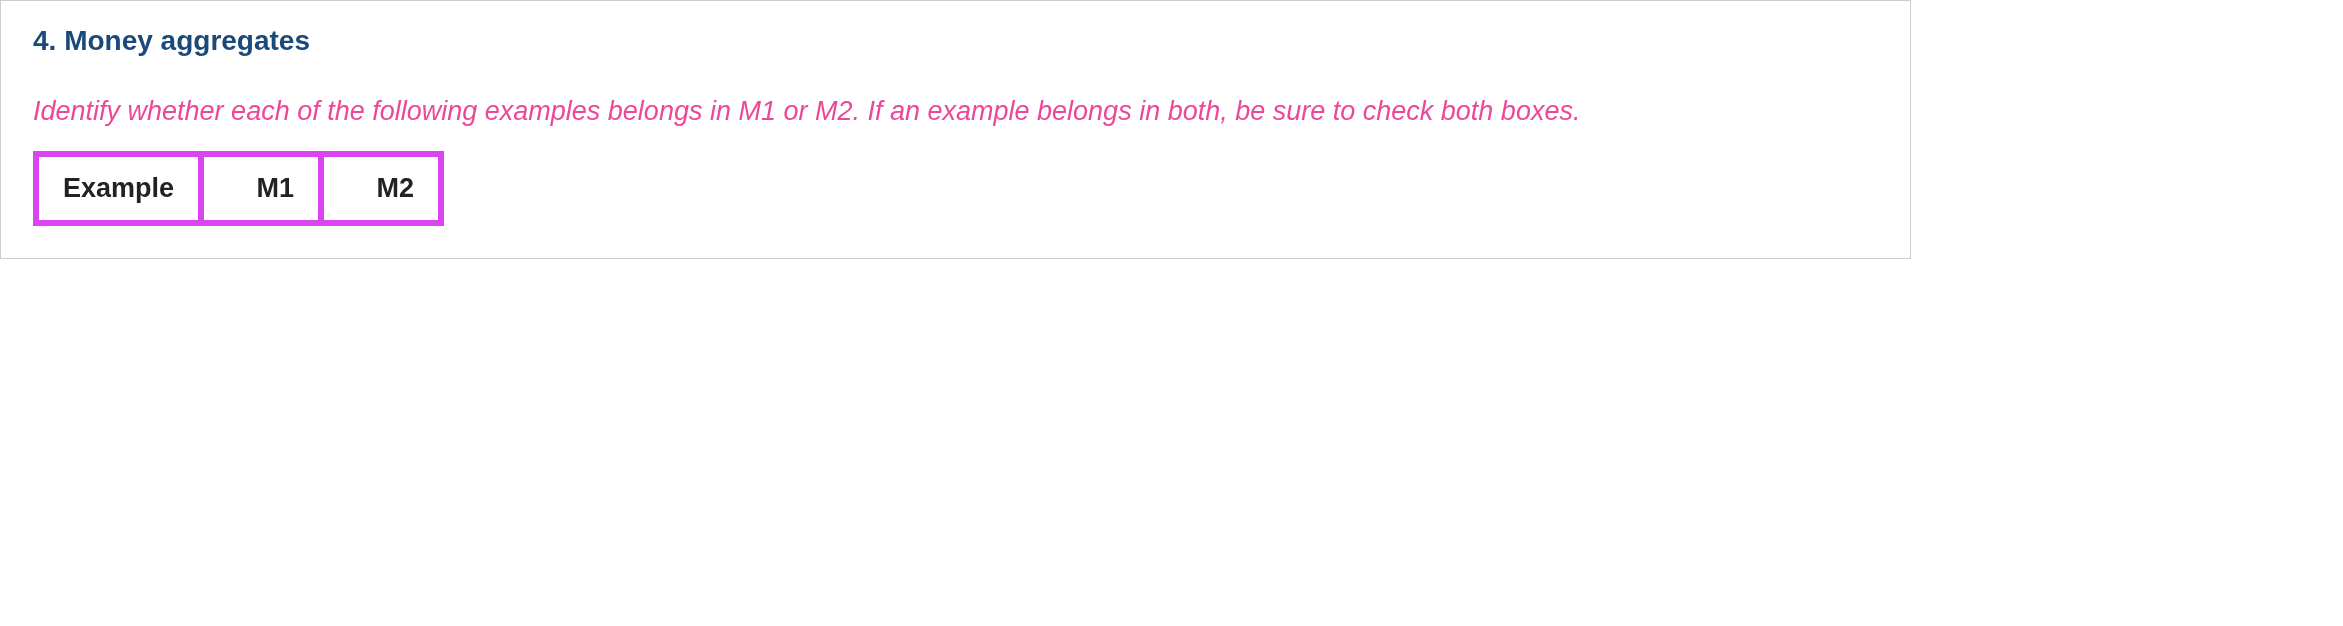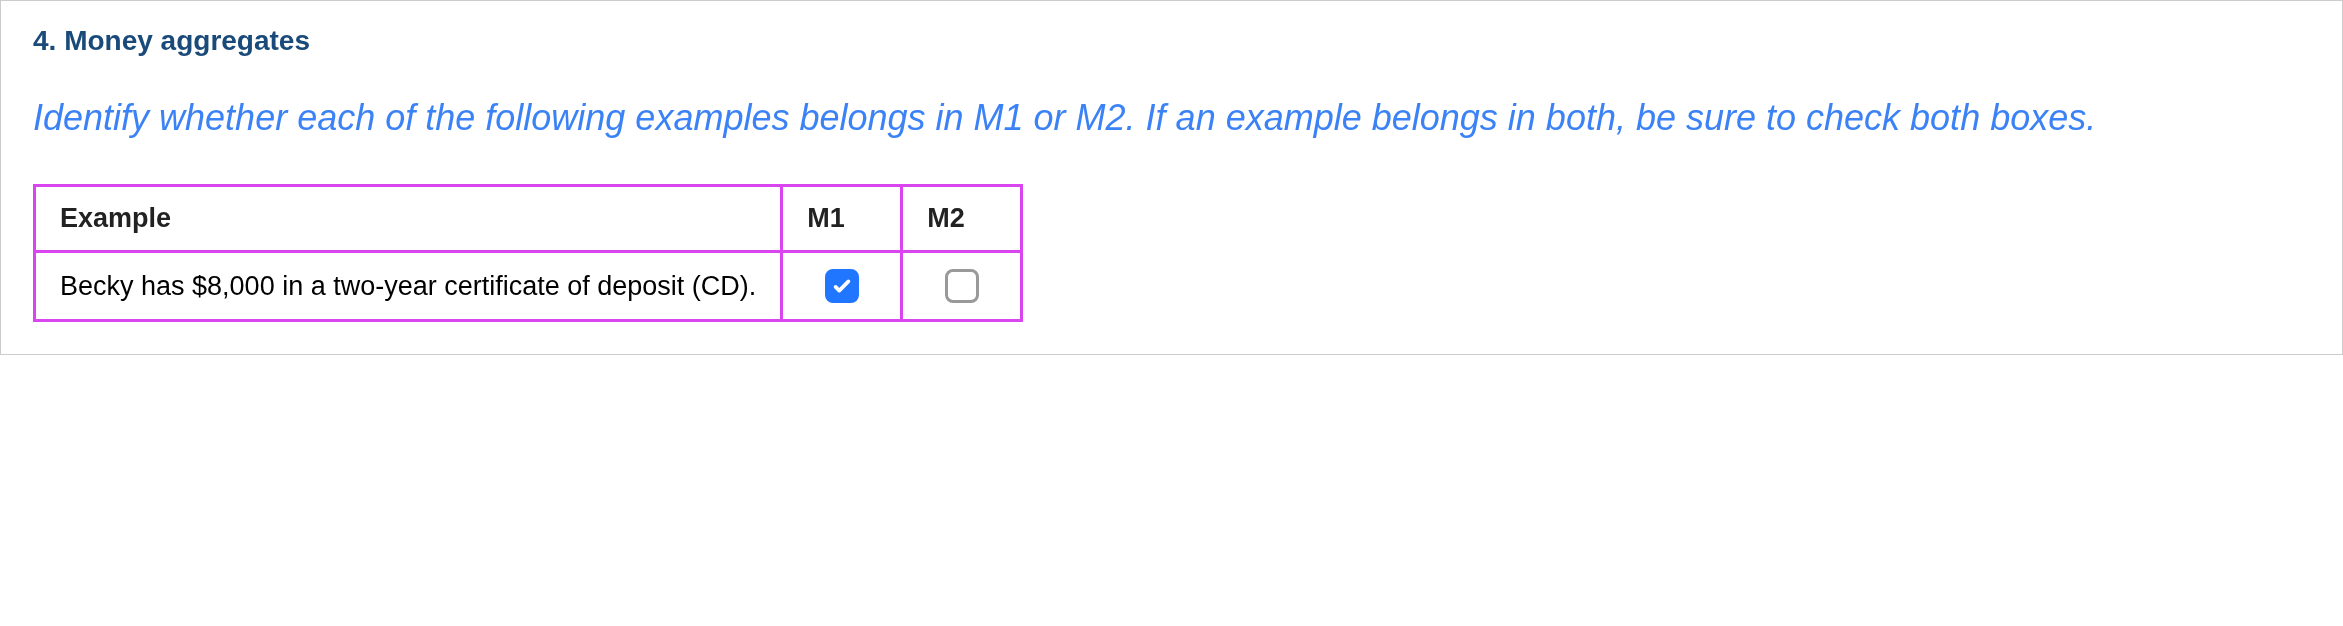--- a/index.html
+++ b/index.html
@@ -8,51 +8,51 @@
       padding: 0;
     }
     body {
       font-family: Verdana, Geneva, sans-serif;
       background: #fff;
       padding: 0;
     }
     .container {
       border: 1px solid #ccc;
       padding: 24px 32px 32px 32px;
-      width: 2343px;
+      width: 1911px;
     }
     .question-title {
       color: #1a4a7a;
       font-weight: bold;
       font-size: 28px;
       margin-bottom: 36px;
     }
     .instructions {
       font-style: italic;
-      font-size: 36px;
-      color: #3b82f6;
-      margin-bottom: 41px;
+      font-size: 27px;
+      color: #ec4899;
+      margin-bottom: 20px;
       line-height: 1.4;
     }
     table {
       border-collapse: collapse;
       font-size: 27px;
     }
     th, td {
-      border: 3px solid #d946ef;
+      border: 6px solid #d946ef;
       text-align: left;
       padding: 16px 24px;
       vertical-align: middle;
     }
     th {
       font-weight: bold;
       color: #222;
     }
     th.col-m1, th.col-m2 {
-      text-align: left;
+      text-align: right;
       width: 120px;
     }
     td.cb-cell {
       text-align: center;
     }
     .cb {
       display: inline-block;
       width: 34px;
       height: 34px;
       border: 3px solid #999;
@@ -95,26 +95,15 @@
 
   <table>
     <thead>
       <tr>
         <th>Example</th>
         <th class="col-m1">M1</th>
         <th class="col-m2">M2</th>
       </tr>
     </thead>
     <tbody>
-      <tr>
-        <td>Becky has $8,000 in a two-year certificate of deposit (CD).</td>
-        <td class="cb-cell">
-          <span class="cb checked"><svg viewBox="0 0 24 24">
-                <path d="M5 13l4 4L19 7"></path>
-              </svg></span>
-        </td>
-        <td class="cb-cell">
-          <span class="cb"></span>
-        </td>
-      </tr>
     </tbody>
   </table>
 </div>
 
 </body></html>

